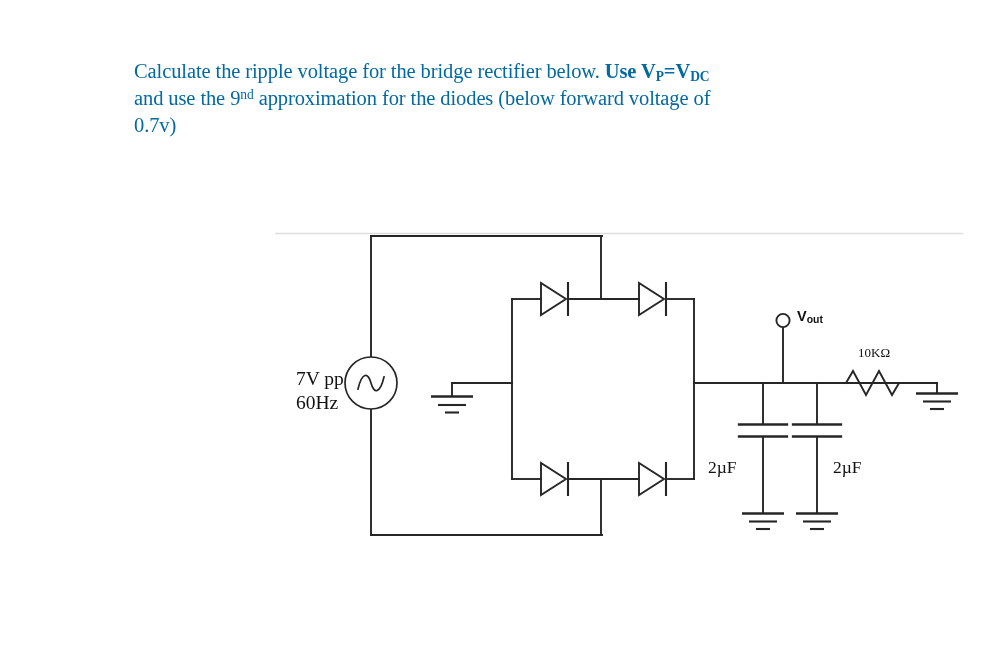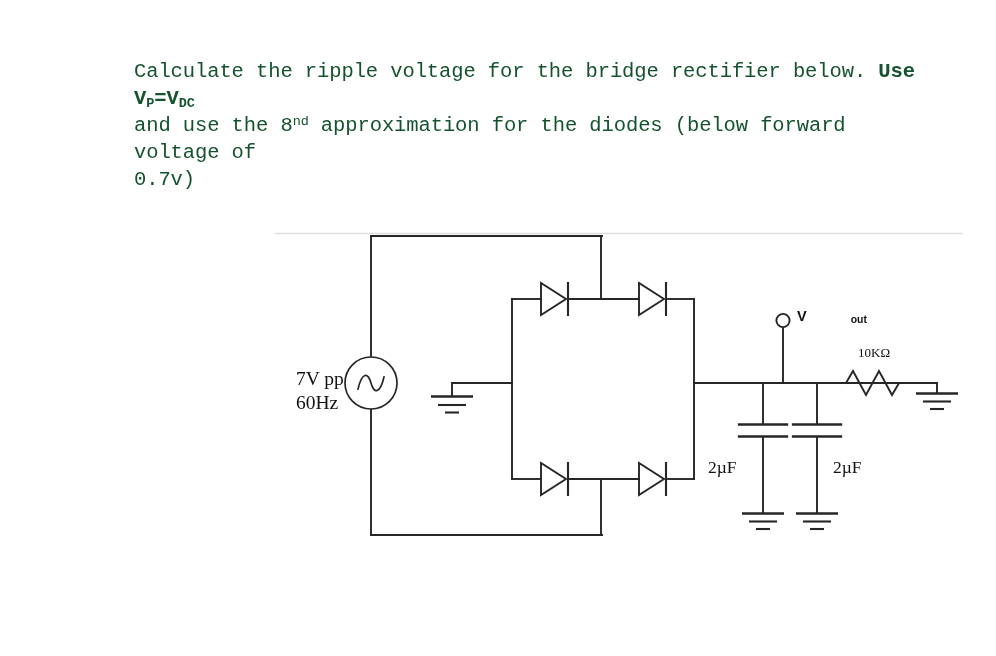--- a/index.html
+++ b/index.html
@@ -23,24 +23,24 @@
     height: 656px;
     background: #ffffff;
   }
 
   
   #problem-statement {
     position: absolute;
     left: 134px;
     top: 58px;
     width: 800px;
-    font-family: Liberation Mono, monospace;
+    font-family: Liberation Serif, serif;
     font-size: 20.5px;
     line-height: 27px;
-    color: #14532d;
+    color: #0369a1;
     letter-spacing: -0.1px;
   }
   #problem-statement .b { font-weight: bold; }
   #problem-statement sub,
   #problem-statement sup {
     font-size: 0.66em;
     line-height: 0;
   }
   #problem-statement sub { vertical-align: -0.22em; }
   #problem-statement sup { vertical-align: 0.42em; }
@@ -89,31 +89,30 @@
     left: 797px;
     top: 308px;
     font-family: "Liberation Sans", sans-serif;
     font-size: 14.5px;
     font-weight: bold;
   }
   #label-vout sub {
     font-size: 0.72em;
     vertical-align: -0.2em;
     font-weight: bold;
-    margin-left: 44px;
   }
 </style>
 </head>
 <body>
 
 <div id="page">
 
   <div id="problem-statement">
     <span>Calculate the ripple voltage for the bridge rectifier below. </span><span class="b"><span>Use V</span><sub>P</sub><span>=V</span><sub>DC</sub></span><br>
-    <span>and use the 8</span><sup>nd</sup><span> approximation for the diodes (below forward voltage of</span><br>
+    <span>and use the 9</span><sup>nd</sup><span> approximation for the diodes (below forward voltage of</span><br>
     <span>0.7v)</span>
   </div>
 
   <div id="circuit">
     <svg width="996" height="656" viewBox="0 0 996 656" xmlns="http://www.w3.org/2000/svg">
 
       <line x1="275" y1="233.5" x2="963" y2="233.5" stroke="#dddddd" stroke-width="1.6"></line>
 
       <g stroke="#262626" stroke-width="1.9" fill="none" stroke-linecap="square">
 

